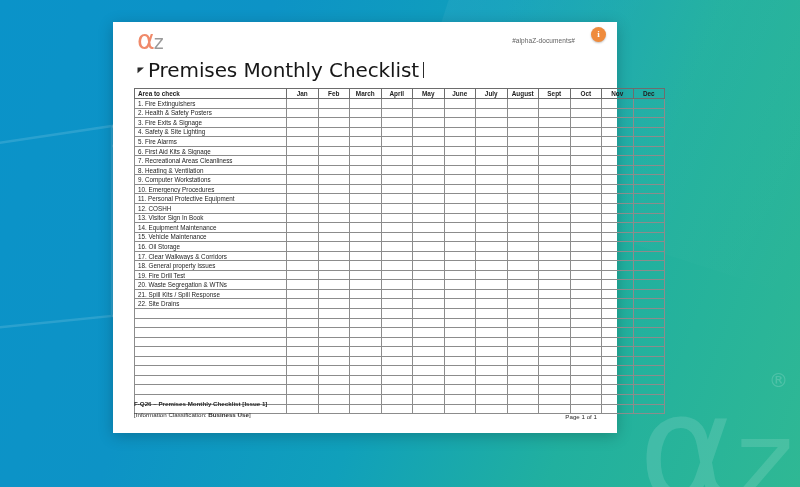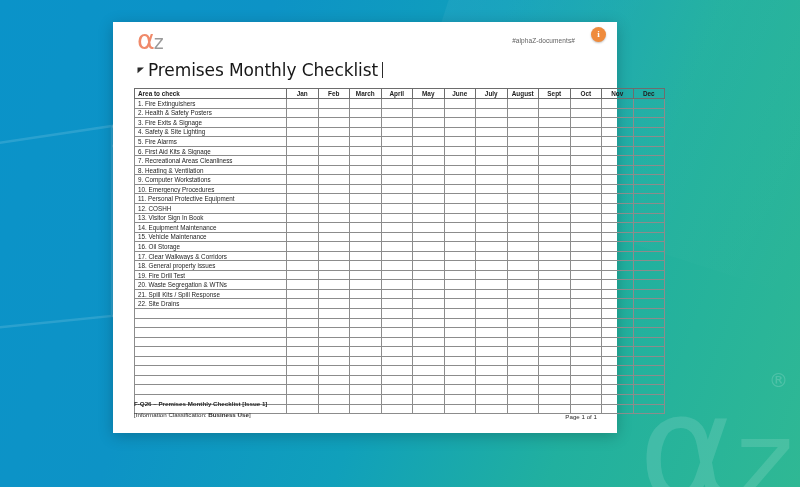--- a/index.html
+++ b/index.html
@@ -154,21 +154,21 @@
     width: 9px;
     height: 9px;
     margin-right: 3px;
     flex: 0 0 auto;
     display: flex;
     align-items: center;
     justify-content: center;
   }
   #title-collapse-icon svg { display: block; }
   #doc-title {
-    font-size: 17px;
+    font-size: 20px;
     color: #171717;
     font-family: "DejaVu Sans", sans-serif;
     letter-spacing: -0.1px;
     white-space: nowrap;
   }
   #title-caret {
     width: 1px;
     height: 16px;
     background: #2b2b2b;
     margin-left: 4px;

